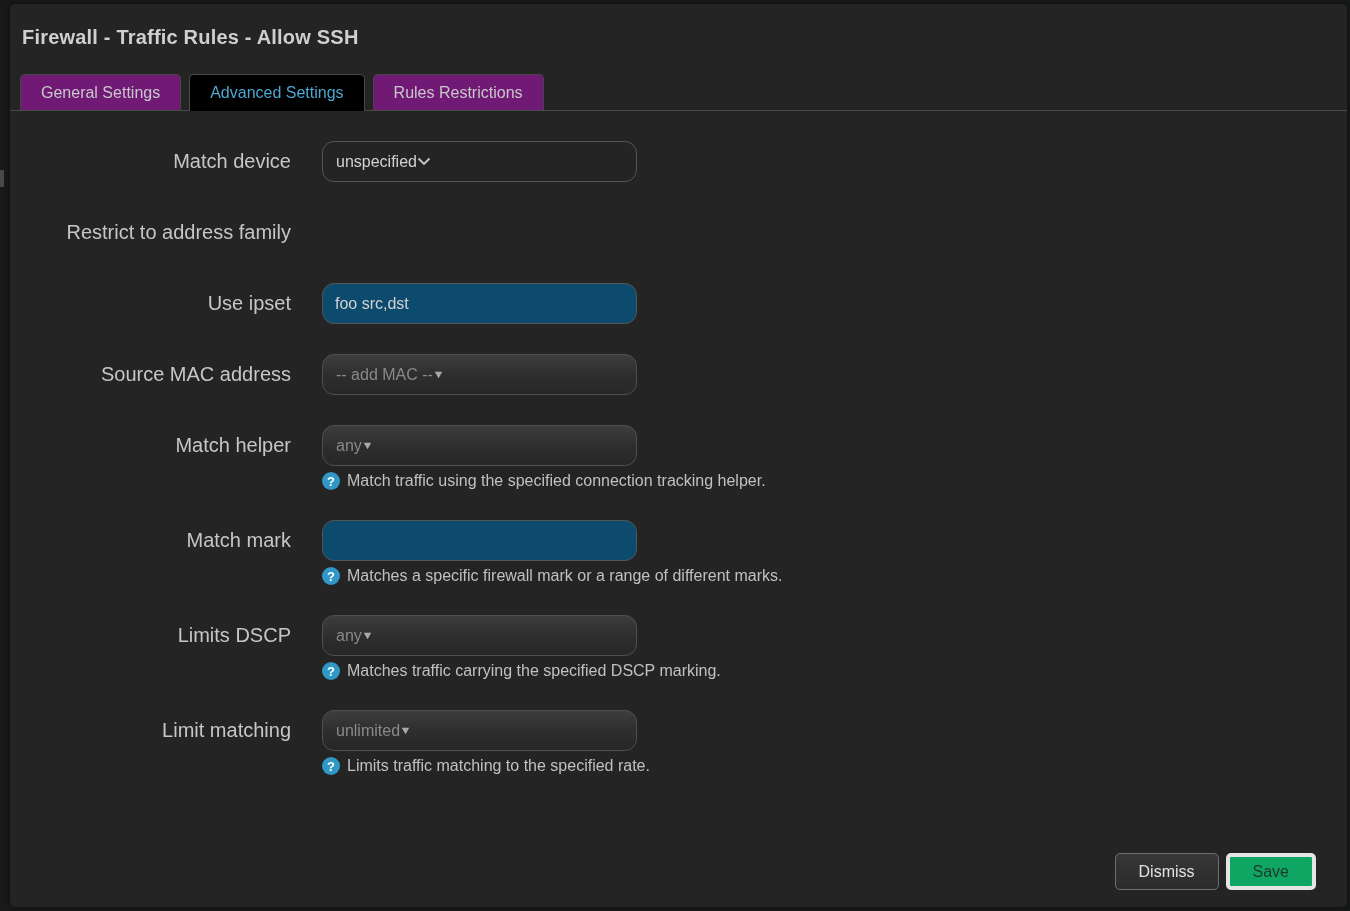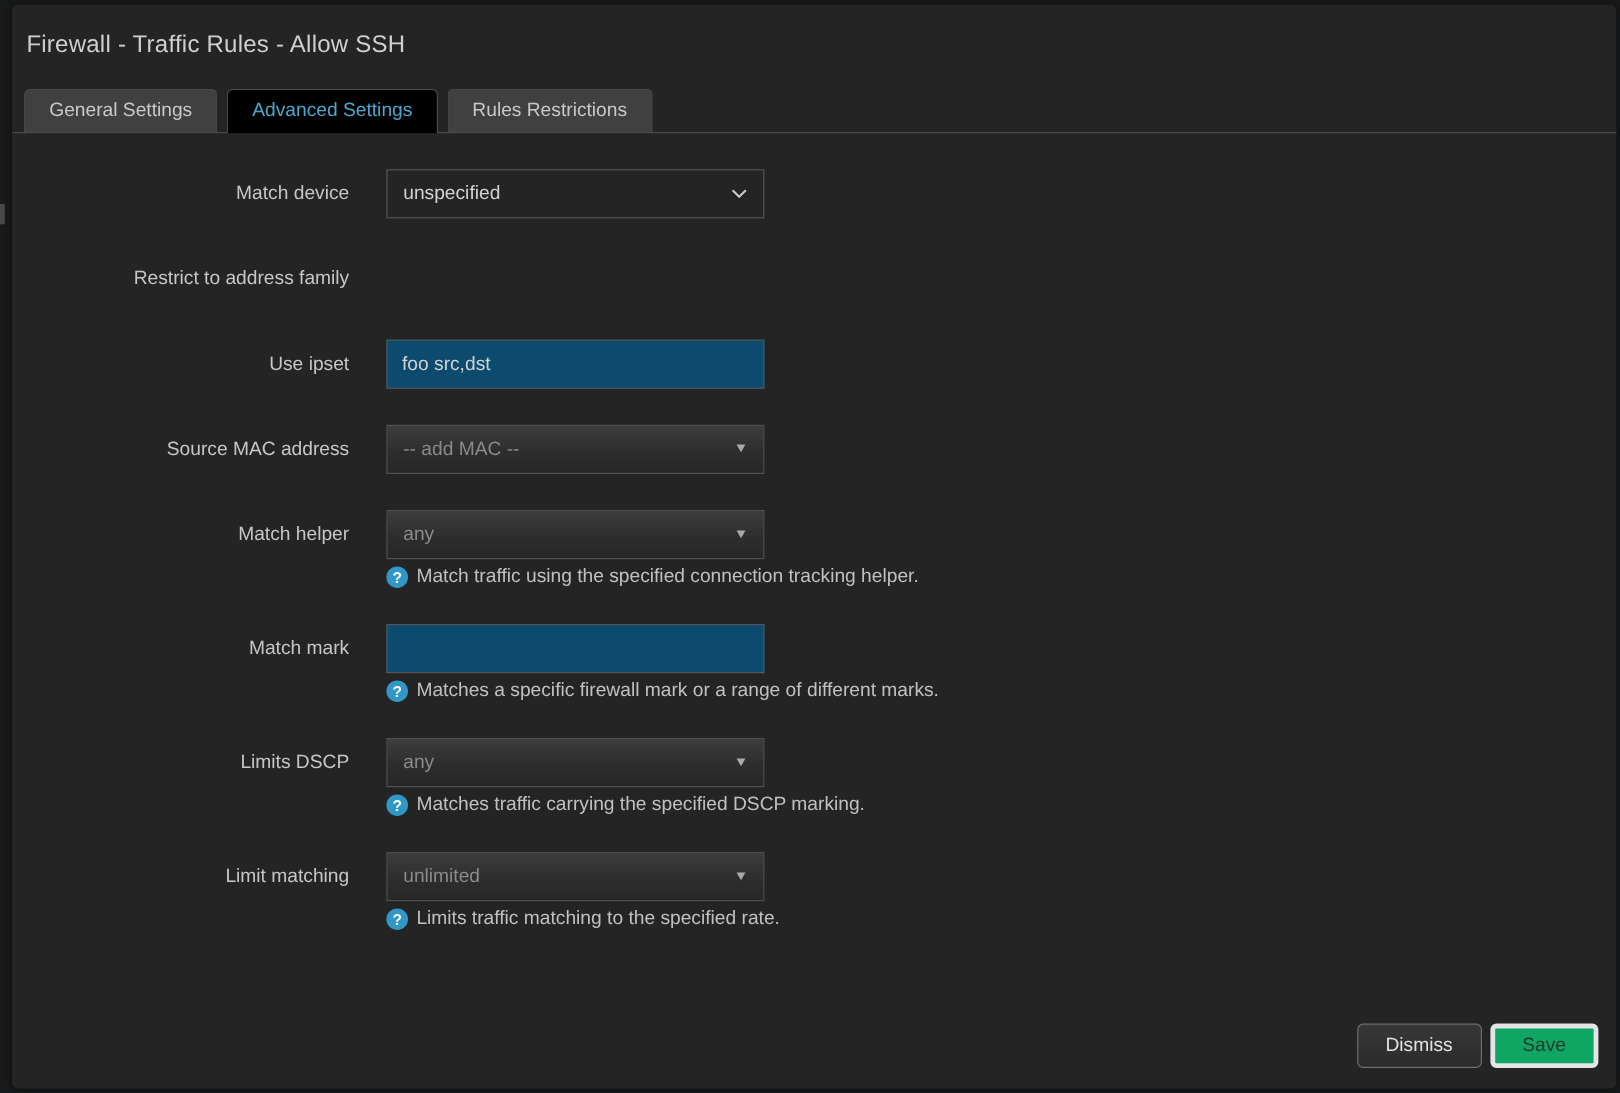--- a/index.html
+++ b/index.html
@@ -14,58 +14,58 @@
     background:#4a4a4a;
   }
   .modal {
     position:absolute; left:10px; top:4px; right:3px; bottom:4px;
     background:#242424;
     border-radius:5px;
     box-shadow:0 0 8px rgba(0,0,0,.55);
   }
   .title {
     padding:22px 10px 0 12px;
-    font-size:20px; font-weight:normal; color:#cfcfcf;
+    font-size:20px; font-weight:bold; color:#cfcfcf;
     letter-spacing:.2px;
   }
   .tabs {
     display:flex; gap:8px;
     margin-top:25px;
     padding:0 10px;
     border-bottom:1px solid #4a4a4a;
     align-items:flex-start;
   }
   .tab {
     height:36px; line-height:35px;
     padding:0 20px;
     font-size:16px; color:#c8c8c8;
-    background:#404040;
+    background:#701a75;
     border:1px solid #464646; border-bottom:none;
     border-radius:5px 5px 0 0;
     cursor:pointer;
     white-space:nowrap;
   }
   .tab.active {
     height:37px; margin-bottom:-1px;
     background:#000000;
     border-color:#4a4a4a;
     color:#4da6ce;
   }
   .form { margin-top:30px; padding:0 10px; }
   .row { display:flex; align-items:flex-start; margin-bottom:30px; }
   .row-label {
     width:271px; margin-right:31px;
     text-align:right; line-height:41px;
-    font-size:16px; color:#c6c6c6;
+    font-size:20px; color:#c6c6c6;
   }
   .field {
     width:315px; height:41px;
-    border:1px solid #555; border-radius:0;
+    border:1px solid #555; border-radius:12px;
     font-size:16px;
-    display:flex; align-items:center; justify-content:space-between;
+    display:flex; align-items:center; 
     padding:0 13px;
     cursor:pointer;
   }
   .field.select { background:#242424; color:#d2d2d2; }
   .field.dropdown {
     background:linear-gradient(180deg,#3d3d3d 0%, #2d2d2d 55%, #272727 100%);
     border-color:#4f4f4f;
     color:#8a8a8a;
   }
   input.field {
@@ -83,21 +83,21 @@
     font-size:16px; color:#c0c0c0;
   }
   .help-icon {
     flex:0 0 auto;
     width:18px; height:18px; border-radius:50%;
     background:#3097c6; color:#ffffff;
     font-size:13px; font-weight:bold;
     display:inline-flex; align-items:center; justify-content:center;
   }
   .footer {
-    position:absolute; right:15px; bottom:17px;
+    position:absolute; right:31px; bottom:17px;
     display:flex; gap:7px;
   }
   .btn {
     height:37px; padding:0 23px;
     font-family:"Liberation Sans", sans-serif;
     font-size:16px;
     border-radius:5px;
     cursor:pointer;
   }
   .btn.dismiss {

